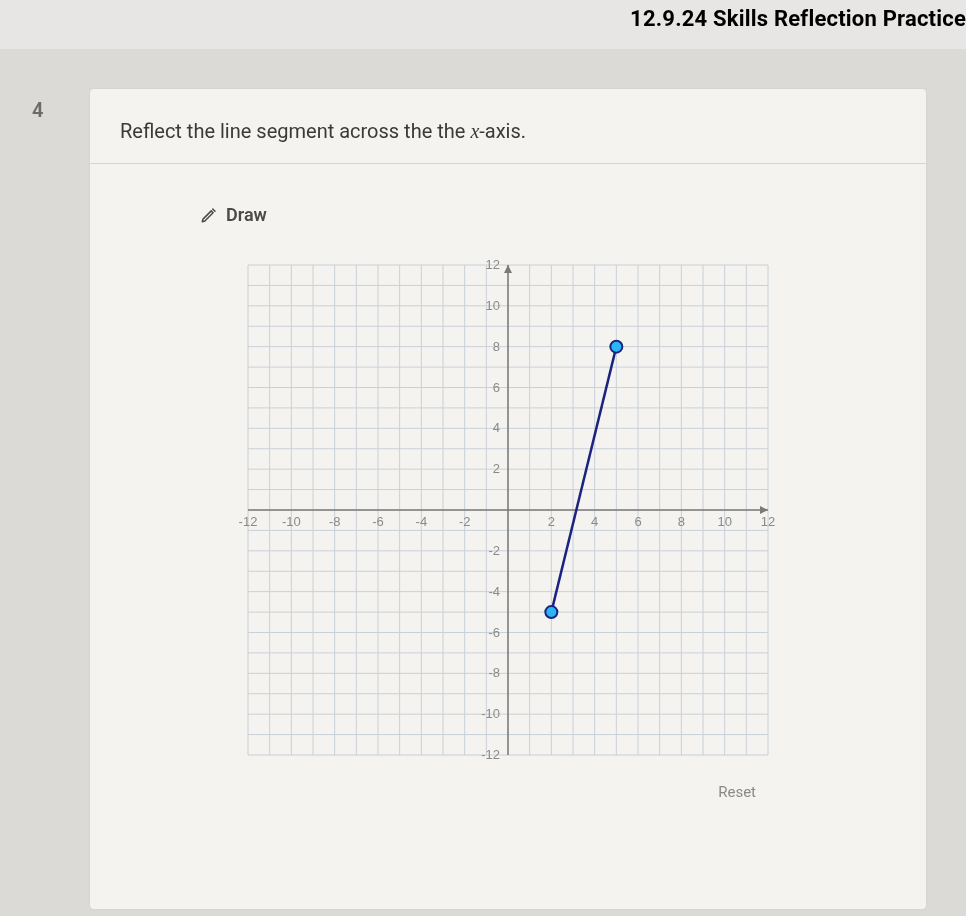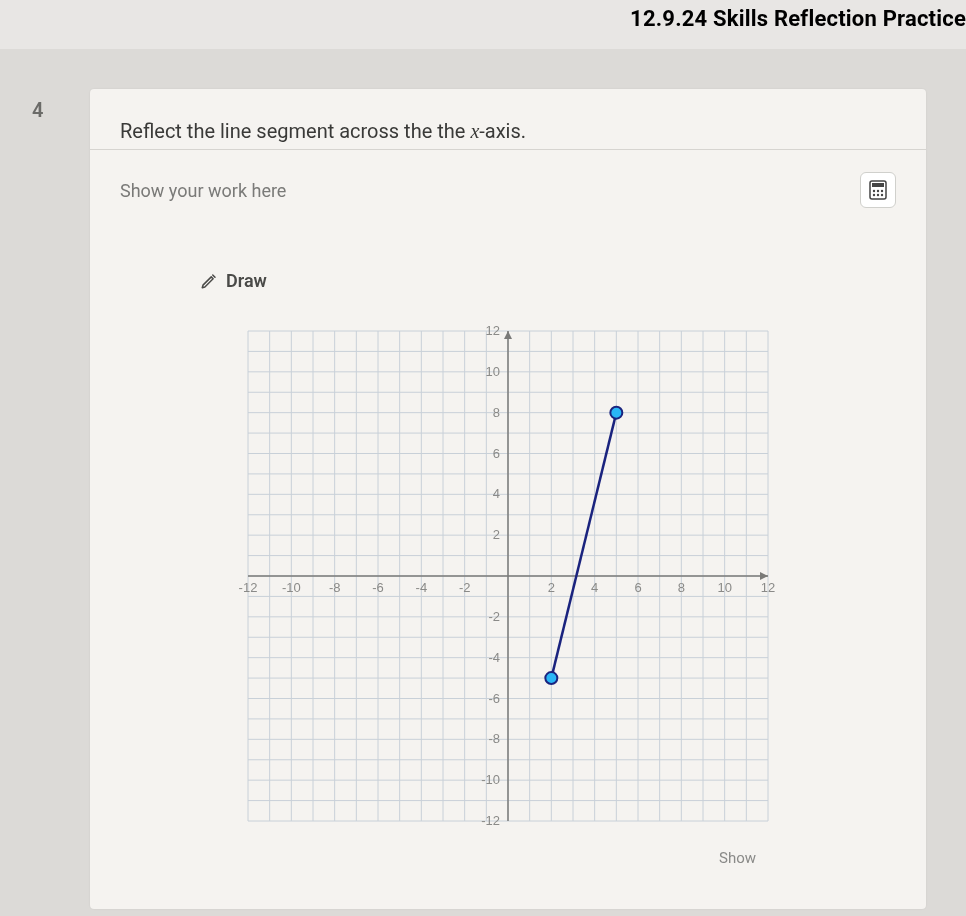--- a/index.html
+++ b/index.html
@@ -34,21 +34,21 @@
   }
   .card {
     background: #f5f3f0;
     margin: 0 40px 0 90px;
     border-radius: 4px;
     min-height: 820px;
     box-shadow: 0 0 2px rgba(0,0,0,0.08);
     position: relative;
   }
   .prompt-row {
-    padding: 30px 30px 6px 30px;
+    padding: 30px 30px 20px 30px;
     border-bottom: 1px solid #d6d4d0;
     font-size: 20px;
     color: #3a3a38;
   }
   .muted { font-style: italic; font-family: Georgia, serif; }
   .work-row {
     padding: 22px 30px;
     display: flex;
     align-items: center;
     justify-content: space-between;
@@ -106,35 +106,20 @@
 <div class="outer">
 
   <div class="qnum">4</div>
 
   <div class="card">
 
     <div class="prompt-row">
       <span>Reflect the line segment across the the </span><span class="muted">x</span><span>-axis.</span>
     </div>
 
-    <div class="work-row">
-      <span>Show your work here</span>
-      <div class="tool-btn">
-        <svg width="18" height="20" viewBox="0 0 18 20">
-          <rect x="1" y="1" width="16" height="18" rx="2" fill="none" stroke="#444" stroke-width="1.5"></rect>
-          <rect x="3" y="3" width="12" height="4" fill="#444"></rect>
-          <circle cx="5" cy="11" r="1.2" fill="#444"></circle>
-            <circle cx="9" cy="11" r="1.2" fill="#444"></circle>
-            <circle cx="13" cy="11" r="1.2" fill="#444"></circle>
-          <circle cx="5" cy="15" r="1.2" fill="#444"></circle>
-            <circle cx="9" cy="15" r="1.2" fill="#444"></circle>
-            <circle cx="13" cy="15" r="1.2" fill="#444"></circle>
-        </svg>
-      </div>
-    </div>
 
     <div class="draw-row">
       <svg viewBox="0 0 24 24">
         <path d="M3 21l3.5-1 11-11-2.5-2.5-11 11L3 21z M17 4l3 3" fill="none" stroke="#4a4a48" stroke-width="2" stroke-linecap="round" stroke-linejoin="round"></path>
       </svg>
       <span>Draw</span>
     </div>
 
     <div class="graph-wrap">
       <svg id="graph-svg" width="560" height="530">
@@ -216,17 +201,17 @@
           <text x="272" y="105.66666666666663" text-anchor="end" class="axis-label">8</text>
           <text x="272" y="64.83333333333337" text-anchor="end" class="axis-label">10</text>
           <text x="272" y="24" text-anchor="end" class="axis-label">12</text>
           <line x1="323.33333333333337" y1="367.0833333333333" x2="388.33333333333337" y2="101.66666666666663" class="seg-line"></line>
           <circle cx="323.33333333333337" cy="367.0833333333333" r="6" class="seg-pt-fill seg-pt-stroke"></circle>
           <circle cx="388.33333333333337" cy="101.66666666666663" r="6" class="seg-pt-fill seg-pt-stroke"></circle>
         </svg>
     </div>
 
     <div class="reset-row">
-      <span>Show</span>
+      <span>Reset</span>
     </div>
 
   </div>
 </div>
 
 </body></html>

